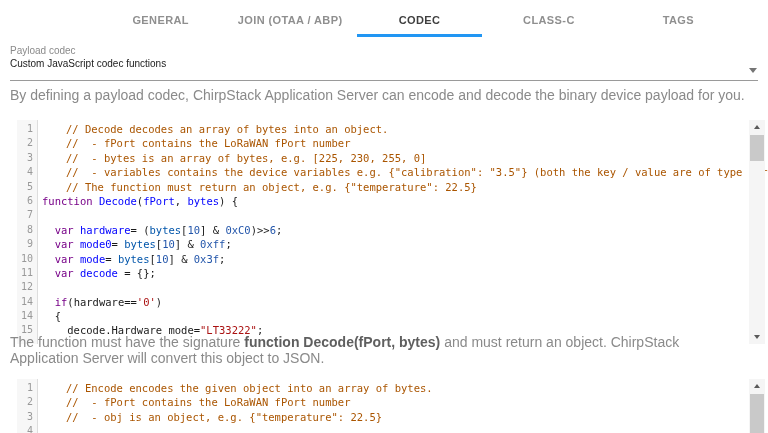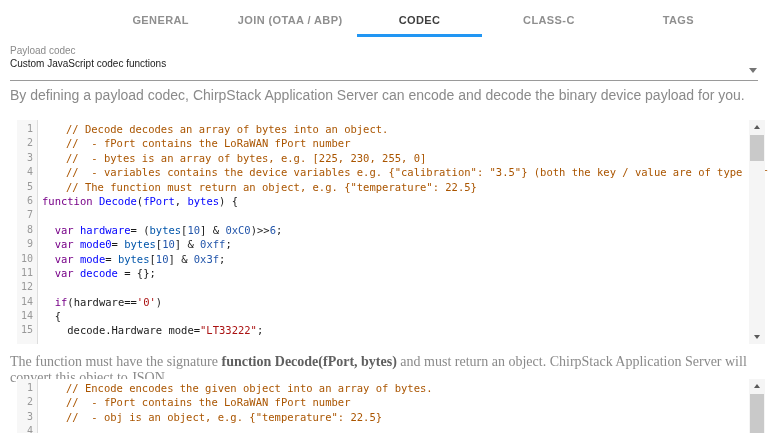--- a/index.html
+++ b/index.html
@@ -31,21 +31,21 @@
   .field-value { position:absolute; top:58px; left:10px; font-size:10px; color:#212121; }
   .field-underline { position:absolute; top:80px; left:10px; right:10px; height:1px; background:#9a9a9a; }
   .caret {
     position:absolute; top:68px; right:11px; width:0; height:0;
     border-left:4px solid transparent; border-right:4px solid transparent;
     border-top:5px solid #757575;
   }
   .helper { position:absolute; left:10px; right:20px; font-size:14px; color:#8a8a8a; }
   .helper b { color:#5f5f5f; }
   #help1 { top:87px; }
-  #help2 { top:354px;font-family:Liberation Serif, serif; }
+  #help2 { top:334px; }
 
   
   .editor {
     position:absolute; left:17px; width:748px; background:#fff;
   }
   .editor::before { 
     content:""; position:absolute; left:0; top:0; bottom:0; width:20px;
     background:#f7f7f7; border-right:1px solid #ddd;
   }
   #decode-editor { top:120px; height:224px; }

